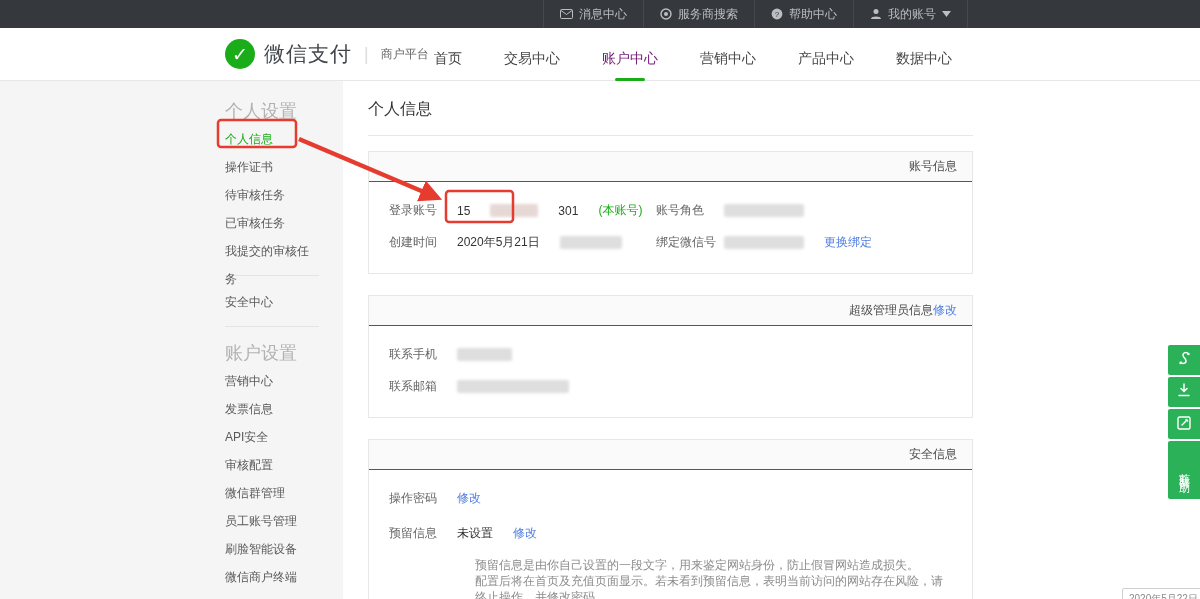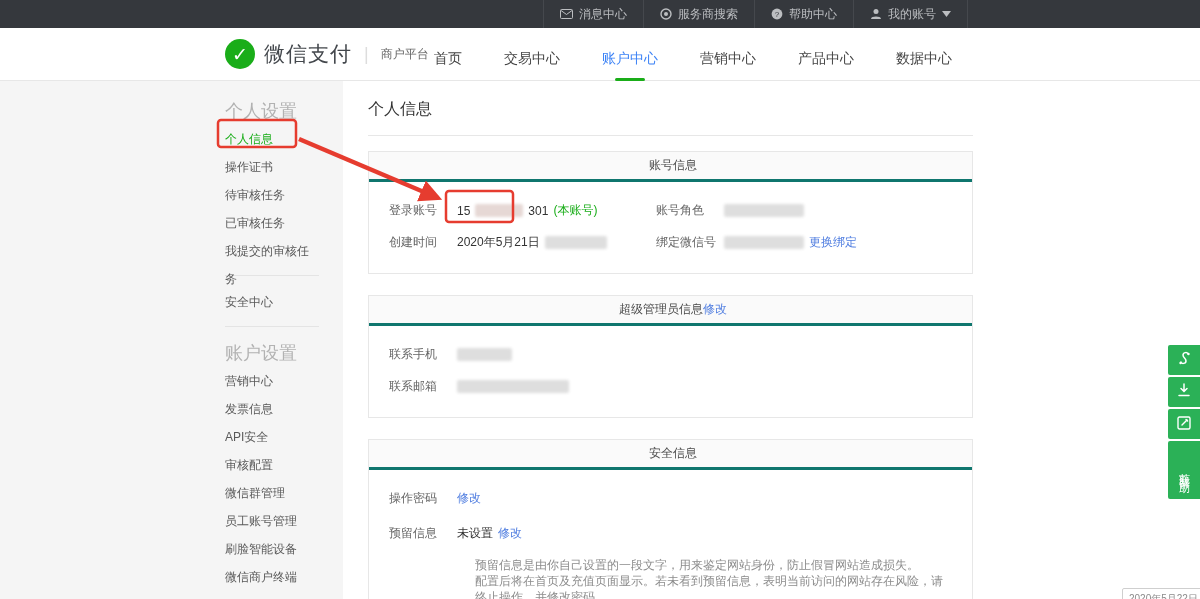--- a/index.html
+++ b/index.html
@@ -15,44 +15,44 @@
 
   
   .header { position:absolute; top:28px; left:0; width:1200px; height:53px; background:#fff; border-bottom:1px solid #e7e7e7; }
   .brand { position:absolute; left:225px; top:11px; display:flex; align-items:center; }
   .brand-logo { width:30px; height:30px; border-radius:50%; background:#1aad19; color:#fff; display:flex; align-items:center; justify-content:center; font-size:19px; font-weight:bold; }
   .brand-name { font-size:21px; color:#43474c; margin-left:9px; letter-spacing:1px; }
   .brand-sep { color:#ddd; margin:0 12px; font-size:18px; font-weight:100; }
   .brand-sub { font-size:12px; color:#666; }
   .nav { position:absolute; right:227px; top:0; height:53px; display:flex; }
   .nav-item { position:relative; height:61px; display:flex; align-items:center; padding:8px 21px; font-size:14px; color:#454545; cursor:pointer; }
-  .nav-item.active { color:#3b82f6; }
+  .nav-item.active { color:#701a75; }
   .nav-item.active::after { content:""; position:absolute; left:50%; transform:translateX(-50%); bottom:8px; width:30px; height:3px; background:#1aad19; border-radius:2px; }
 
   
   .sidebar { position:absolute; top:81px; left:0; bottom:0; width:343px; background:#f5f5f5; padding:16px 24px 0 225px; }
   .side-group-title { color:#b2b2b2; font-size:18px; height:28px; line-height:28px; }
   .side-item { font-size:12px; color:#595959; height:28px; line-height:28px; cursor:pointer; }
   .side-item.active { color:#1aad19; }
   .side-divider { border:none; border-top:1px solid #e4e4e4; margin:10px 0 12px 0; }
 
   
   .main { position:absolute; top:81px; left:368px; width:605px; }
   .page-title { font-size:16px; color:#333; padding:18px 0 15px 0; border-bottom:1px solid #e7e7e7; }
   .panel { border:1px solid #e7e7e7; background:#fff; margin-top:15px; }
   .panel + .panel { margin-top:21px; }
-  .panel-head { height:30px; background:#fafafa; border-bottom:3px solid #0f766e; display:flex; align-items:center; justify-content:center; padding:0 15px 0 20px; color:#4a4a4a; font-size:12px; }
+  .panel-head { height:30px; background:#fafafa; border-bottom:1px solid #0f766e; display:flex; align-items:center; justify-content:flex-end; padding:0 15px 0 20px; color:#4a4a4a; font-size:12px; }
   .panel-body { padding:20px 20px 22px 20px; }
   .info-row { display:flex; margin-bottom:15px; }
   .info-row:last-child { margin-bottom:0; }
   .col { display:flex; align-items:center; }
   .col-l { width:267px; }
   .col-r { flex:1; }
   .lbl { display:inline-block; width:68px; color:#666; flex:none; }
-  .val { color:#333; display:flex; align-items:center; gap:5px; }
+  .val { color:#333; display:flex; align-items:center; gap:20px; }
   .link { color:#4f7de0; cursor:pointer; text-decoration:none; }
   .green-txt { color:#1aad19; }
 
   
   .redact { display:inline-block; height:13px; background:#dedede; border-radius:2px; filter:blur(1.6px); vertical-align:middle; }
   .rw40{width:40px;} .rw48{width:48px;background:#e6d8d5;} .rw55{width:55px;} .rw62{width:62px;}
   .rw80{width:80px;} .rw110{width:112px;}
 
   .sec-desc { margin-left:86px; margin-top:10px; color:#8c8c8c; line-height:16px; }
 

